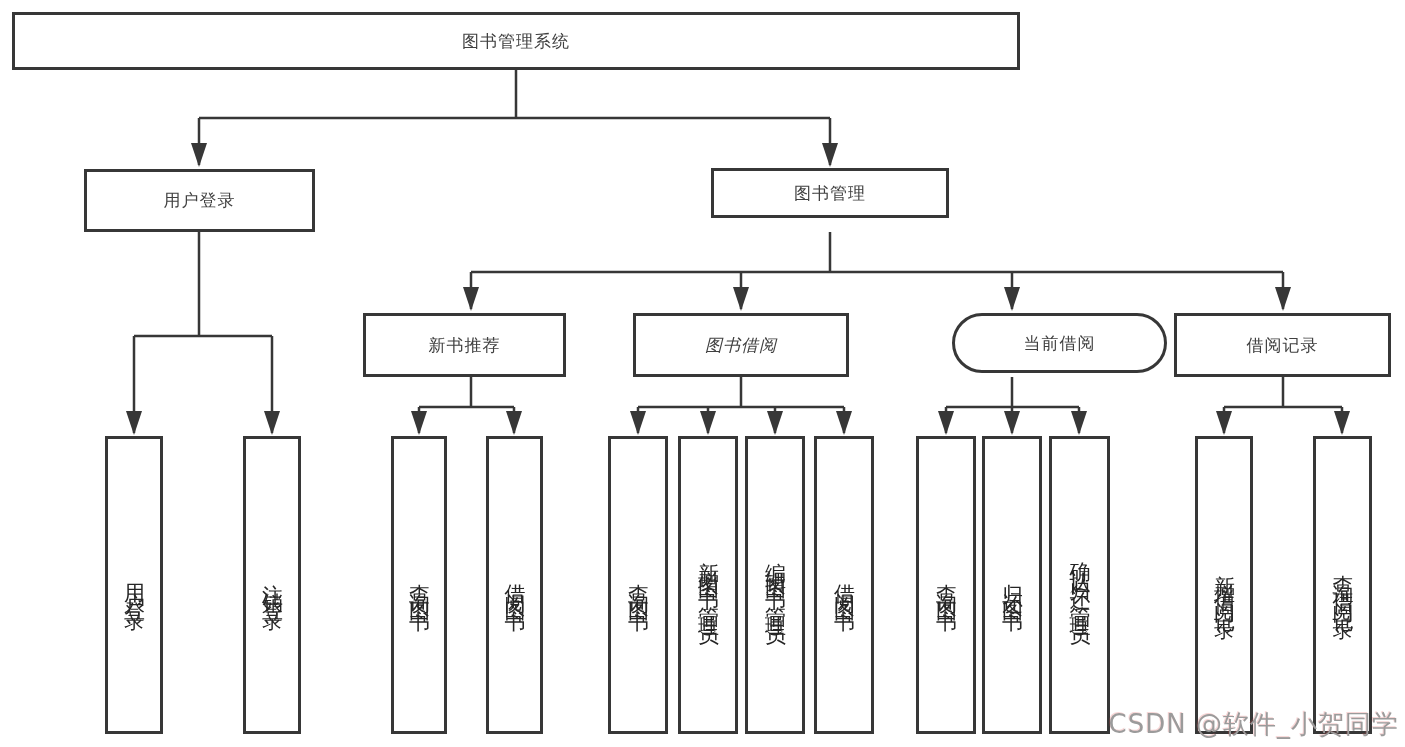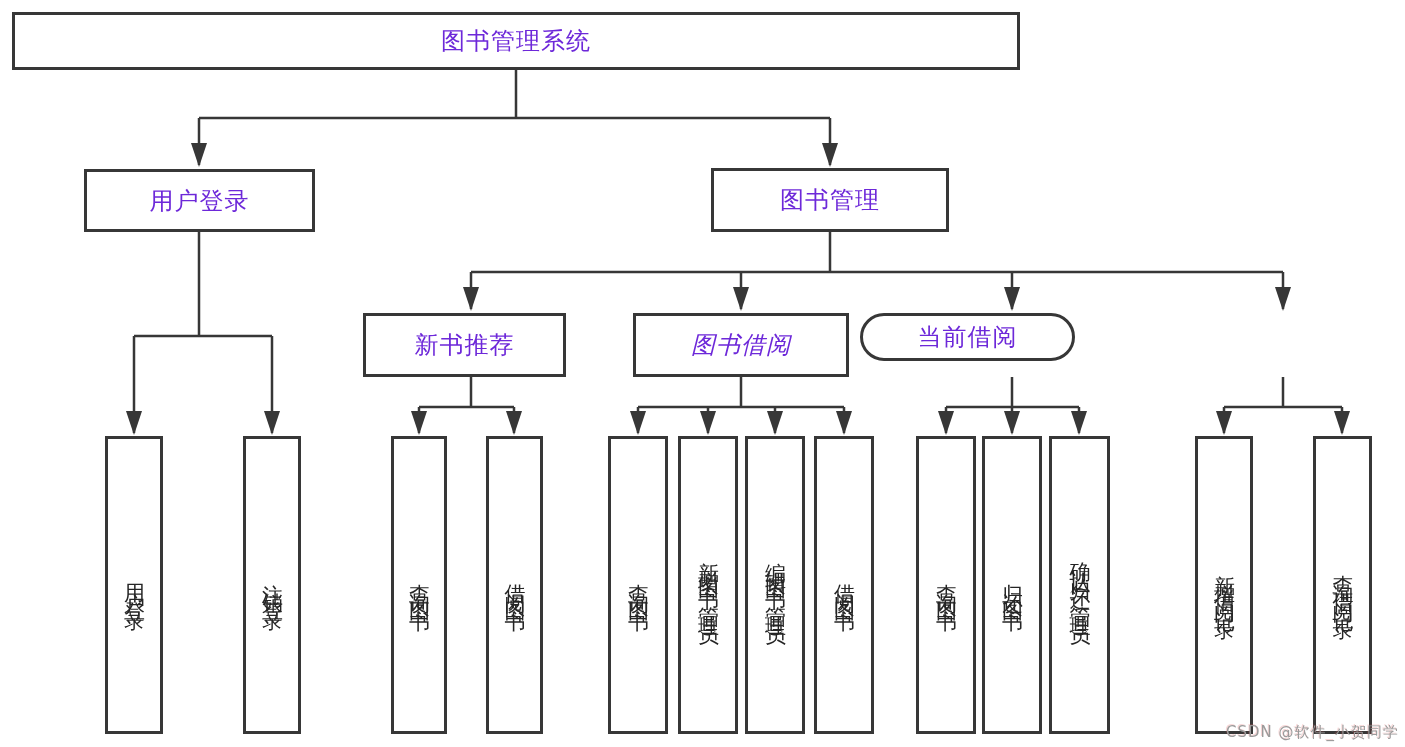--- a/index.html
+++ b/index.html
@@ -10,40 +10,40 @@
     font-family:"DejaVu Sans",sans-serif;
     overflow:hidden;
   }
   .wires{position:absolute;left:0;top:0;width:1405px;height:747px;}
   .hbox{
     position:absolute;
     box-sizing:border-box;
     background:#ffffff;
     border:3px solid #373737;
     display:flex;align-items:center;justify-content:center;
-    font-size:24px;color:#6d28d9;
+    font-size:17px;color:#404040;
     letter-spacing:1px;
     white-space:nowrap;
   }
   .vbox{
     position:absolute;
     box-sizing:border-box;
     background:#ffffff;
     border:3px solid #373737;
     display:flex;align-items:center;justify-content:center;
     writing-mode:vertical-rl;
     text-orientation:mixed;
     font-size:21px;color:#252525;
     letter-spacing:9px;
     line-height:1;
   }
   .watermark{
     position:absolute;
     right:6px;bottom:5px;
-    font-size:15px;
+    font-size:26px;
     color:#9b9b9b;
     letter-spacing:1px;
     text-shadow:-1px -1px 0 rgba(225,90,90,0.25);
     white-space:nowrap;
   }
 </style>
 </head>
 <body>
 
 <div class="canvas">
@@ -85,25 +85,26 @@
     <path d="M1079,407 V433" marker-end="url(#arrow)"></path>
 
     <path d="M1283,377 V407 M1224,407 H1342"></path>
     <path d="M1224,407 V433" marker-end="url(#arrow)"></path>
     <path d="M1342,407 V433" marker-end="url(#arrow)"></path>
   </svg>
 
   <div class="hbox" style="left:12px;top:12px;width:1008px;height:58px;">图书管理系统</div>
 
   <div class="hbox" style="left:84px;top:169px;width:231px;height:63px;">用户登录</div>
-  <div class="hbox" style="left:711px;top:168px;width:238px;height:64px;">图书管理</div>
+  <div class="hbox" style="left:711px;top:168px;width:238px;height:50px;">图书管理</div>
 
   <div class="hbox" style="left:363px;top:313px;width:203px;height:64px;">新书推荐</div>
   <div class="hbox" style="left:633px;top:313px;width:216px;height:64px;font-style:italic;">图书借阅</div>
-  <div class="hbox" style="left:860px;top:313px;width:215px;height:48px;border-radius:32px;">当前借阅</div>
+  <div class="hbox" style="left:952px;top:313px;width:215px;height:60px;border-radius:32px;">当前借阅</div>
+  <div class="hbox" style="left:1174px;top:313px;width:217px;height:64px;">借阅记录</div>
 
   <div class="vbox" style="left:105px;top:436px;width:58px;height:298px;">用户登录</div>
   <div class="vbox" style="left:243px;top:436px;width:58px;height:298px;">注销登录</div>
 
   <div class="vbox" style="left:391px;top:436px;width:56px;height:298px;">查询图书</div>
   <div class="vbox" style="left:486px;top:436px;width:57px;height:298px;">借阅图书</div>
 
   <div class="vbox" style="left:608px;top:436px;width:60px;height:298px;">查询图书</div>
   <div class="vbox" style="left:678px;top:436px;width:60px;height:298px;">新增图书（管理员）</div>
   <div class="vbox" style="left:745px;top:436px;width:60px;height:298px;">编辑图书（管理员）</div>

